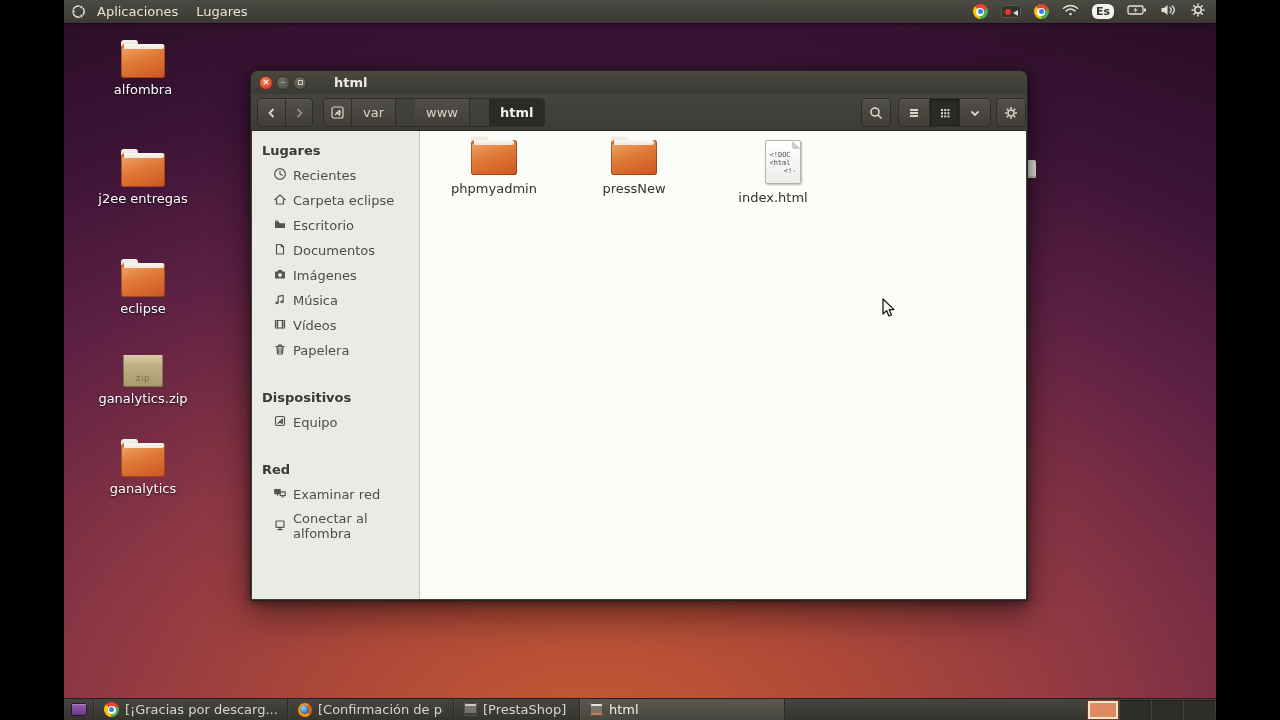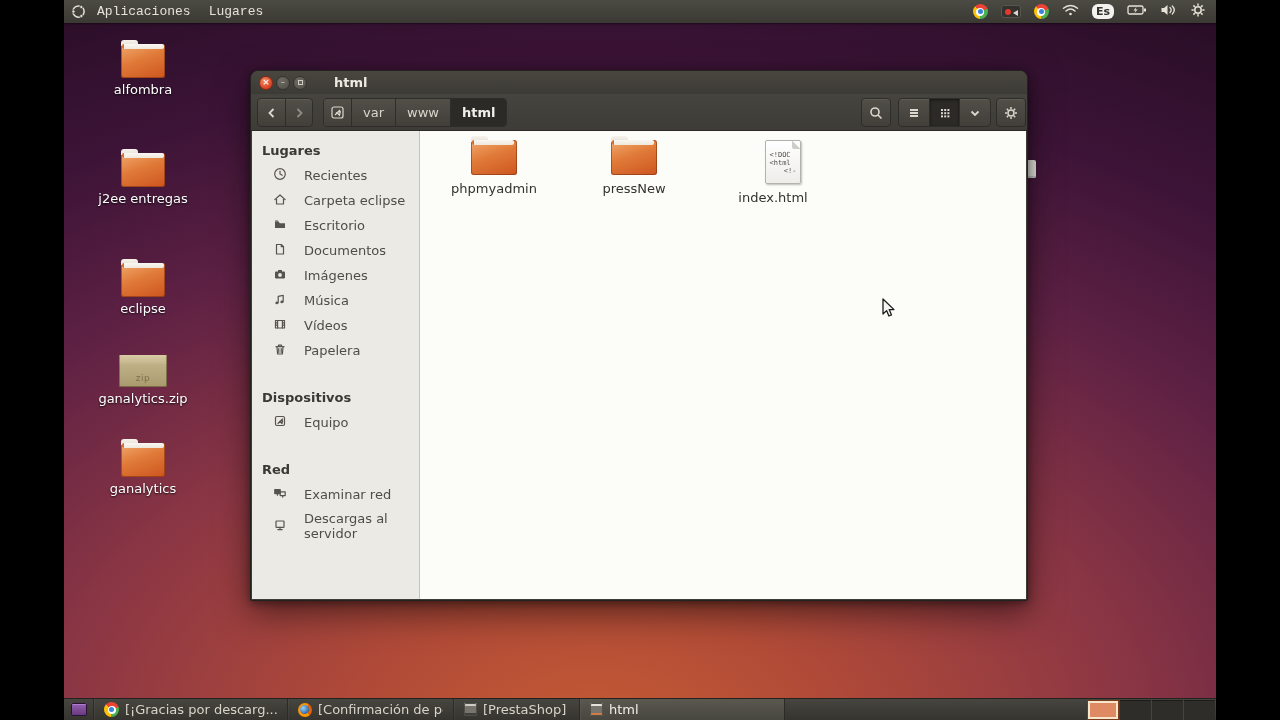--- a/index.html
+++ b/index.html
@@ -6,21 +6,21 @@
   html,body { width:1280px; height:720px; background:#000; overflow:hidden;
               font-family:"DejaVu Sans","Liberation Sans",sans-serif; }
   .screen { position:absolute; left:64px; top:0; width:1152px; height:720px; overflow:hidden;
     background:
       radial-gradient(1250px 820px at 46% 104%, #c65c33 0%, #b04a38 20%, #8d3744 42%, #5e2144 64%, #3d1437 82%, #2a0e28 100%);
   }
   
   .panel { position:absolute; left:0; top:0; width:100%; height:23px;
     background:linear-gradient(#4b4a43,#3a3933); color:#e6e2d8; font-size:13px;
     display:flex; align-items:center; box-shadow:0 1px 2px rgba(0,0,0,.5); z-index:40; }
-  .panel-menu { padding:0 9px; height:100%; display:flex; align-items:center; cursor:default;font-family:Liberation Mono, monospace; }
+  .panel-menu { padding:0 9px; height:100%; display:flex; align-items:center; cursor:default; }
   .panel-left { display:flex; align-items:center; height:100%; }
   .panel-right { margin-left:auto; display:flex; align-items:center; gap:13px; padding-right:10px; height:100%; }
   .logo-wrap { padding:0 2px 0 7px; display:flex; align-items:center; }
   .tray-chrome { width:15px; height:15px; border-radius:50%; position:relative;
     background:conic-gradient(from -50deg,#ea4335 0 33%,#4caf50 33% 66%,#ffc107 66% 100%); }
   .tray-chrome::before { content:""; position:absolute; left:3.5px; top:3.5px; width:8px; height:8px;
     border-radius:50%; background:#fff; }
   .tray-chrome::after { content:""; position:absolute; left:5px; top:5px; width:5px; height:5px;
     border-radius:50%; background:#3b82d8; }
   .tray-rec { width:20px; height:13px; border-radius:3px; background:#33322e; border:1px solid #57554e; position:relative; }
@@ -34,21 +34,21 @@
     align-items:center; cursor:default; z-index:5; }
   .desk-icon .lbl { margin-top:4px; color:#fff; font-size:13px; text-shadow:0 1px 2px rgba(0,0,0,.85); white-space:nowrap; }
   .icon-folder { width:44px; height:34px; position:relative; border-radius:3px;
     background:linear-gradient(160deg,#f2aa70 0%,#e07a38 45%,#cd5520 100%);
     box-shadow:inset 0 0 0 1px rgba(120,45,10,.55); }
   .icon-folder::before { content:""; position:absolute; left:0; top:-4px; width:17px; height:6px;
     border-radius:3px 3px 0 0; background:linear-gradient(#f6f3ec,#e8e2d6); }
   .icon-folder::after { content:""; position:absolute; left:1px; top:0px; width:42px; height:5px;
     border-radius:2px; background:linear-gradient(#faf8f3,#eee8dc);
     box-shadow:inset 8px 0 0 -6px #d96a2e; }
-  .icon-zip { width:48px; height:32px; position:relative; border-radius:2px; margin-top:2px;
+  .icon-zip { width:40px; height:32px; position:relative; border-radius:2px; margin-top:2px;
     background:linear-gradient(#c8ba90,#a99a6e); box-shadow:inset 0 0 0 1px rgba(90,78,45,.6); }
   .icon-zip::before { content:""; position:absolute; left:0; top:0; width:100%; height:9px;
     background:linear-gradient(#d8cca6,#c3b48a); border-radius:2px 2px 0 0;
     box-shadow:inset -19px 0 0 -18px #8d7f57, inset 21px 0 0 -20px #8d7f57; }
   .icon-zip .zlbl { position:absolute; left:0; right:0; bottom:4px; text-align:center;
     font-size:9px; color:#7c6f4c; letter-spacing:.5px; }
   .icon-html { width:36px; height:44px; background:linear-gradient(#ffffff,#efedea); position:relative;
     border:1px solid #b4b2ad; border-radius:2px; box-shadow:1px 1px 2px rgba(0,0,0,.25);
     font-family:"DejaVu Sans Mono","Liberation Mono",monospace; font-size:7px; color:#4e4d49;
     padding:10px 3px 0 4px; line-height:8px;margin-left:19px; }
@@ -89,21 +89,21 @@
   .viewgrp .seg + .seg { border-left:1px solid #2e2d29; }
   .viewgrp .seg.pressed { background:#2b2a26; box-shadow:inset 0 1px 3px rgba(0,0,0,.5); }
   .searchbtn { left:610px; width:30px; }
   .gearbtn { left:745px; width:30px; }
   .win-body { position:absolute; left:1px; top:60px; right:1px; bottom:1px; display:flex; background:#fcfcf9; }
   
   .sidebar { width:168px; background:#eceae5; border-right:1px solid #c6c4be; padding-top:9px;
     font-size:13px; color:#4e4d48; overflow:hidden; }
   .sb-header { font-weight:bold; color:#3a3935; padding:3px 10px 5px; }
   .sb-header.gap { margin-top:24px; }
-  .sb-item { display:flex; align-items:center; gap:17px; padding:4px 6px 4px 21px; cursor:default; }
+  .sb-item { display:flex; align-items:center; gap:6px; padding:4px 6px 4px 21px; cursor:default; }
   .sb-item svg { flex:0 0 auto; }
   
   .files { flex:1; position:relative; background:#fcfcf9; }
   .file-item { position:absolute; top:9px; width:104px; display:flex; flex-direction:column;
     align-items:center; }
   .file-item .lbl { margin-top:6px; font-size:13px; color:#33322e; }
   .file-item .icon-folder { width:46px; height:35px; }
   
   .hidden-frag { position:absolute; left:963px; top:160px; width:9px; height:18px; z-index:10;
     background:#e9e7e1; border-radius:0 2px 2px 0; box-shadow:inset 0 -6px 0 -4px #c9c6bf; }
@@ -240,21 +240,21 @@
         </span>
       </div>
 
       <div class="crumbs">
         <span class="crumb iconbtn">
           <svg width="15" height="15" viewBox="0 0 15 15" fill="none" stroke="#dcd8ce" stroke-width="1.2">
             <rect x="2" y="2" width="11" height="11" rx="2"></rect>
               <path d="M5 10l5-5M9.5 10.2l.8-3.5-3.5.8z"></path>
           </svg>
         </span>
-        <span id="crumb-slot" style="display: flex;">
+        <span id="crumb-slot" style="display: flex; gap: 19px;">
             <span class="crumb">var</span>
             <span class="crumb">www</span>
             <span class="crumb active">html</span>
           </span>
       </div>
 
       <div class="tool-btn searchbtn">
         <svg width="16" height="16" viewBox="0 0 16 16" fill="none" stroke="#dcd8ce" stroke-width="1.6">
           <circle cx="7" cy="7" r="4"></circle>
             <path d="M10 10l3.5 3.5"></path>
@@ -370,21 +370,21 @@
                 <rect x="7.2" y="5.8" width="5" height="3.8"></rect>
                 <path d="M9.7 9.6v1.6"></path>
               </svg></span>
             <span>Examinar red</span>
           </div>
           <div class="sb-item">
             <span><svg width="14" height="14" viewBox="0 0 14 14" fill="none" stroke="#56544e" stroke-width="1.2" stroke-linecap="round" stroke-linejoin="round">
                 <rect x="3" y="3" width="8" height="6.3" rx="0.6"></rect>
                 <path d="M7 9.3V11M4.8 11.6h4.4"></path>
               </svg></span>
-            <span>Descargas al servidor</span>
+            <span>Conectar al alfombra</span>
           </div>
         </div>
       <div class="files" id="files">
           <div class="file-item" style="left: 22px;">
             <div class="icon-folder"></div>
             <div class="lbl">phpmyadmin</div>
           </div>
           <div class="file-item" style="left: 162px;">
             <div class="icon-folder"></div>
             <div class="lbl">pressNew</div>

